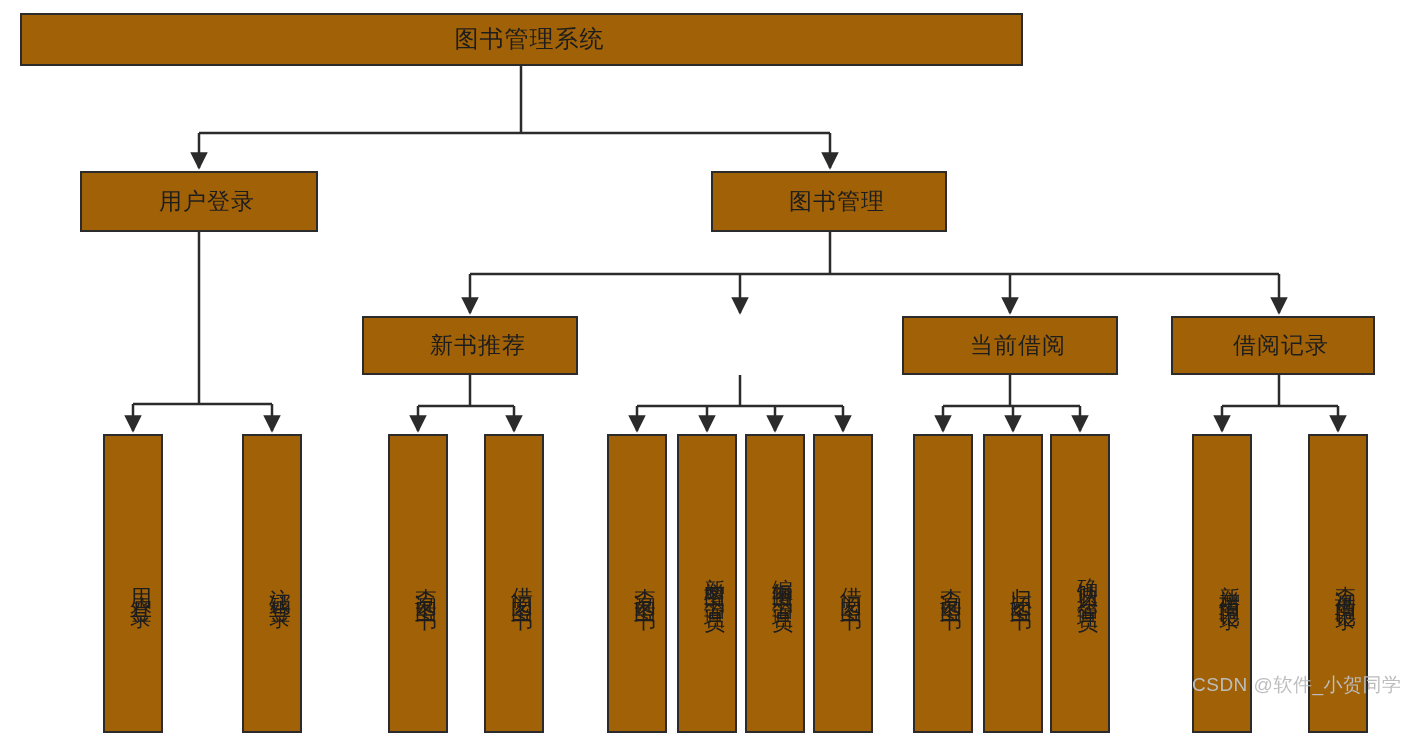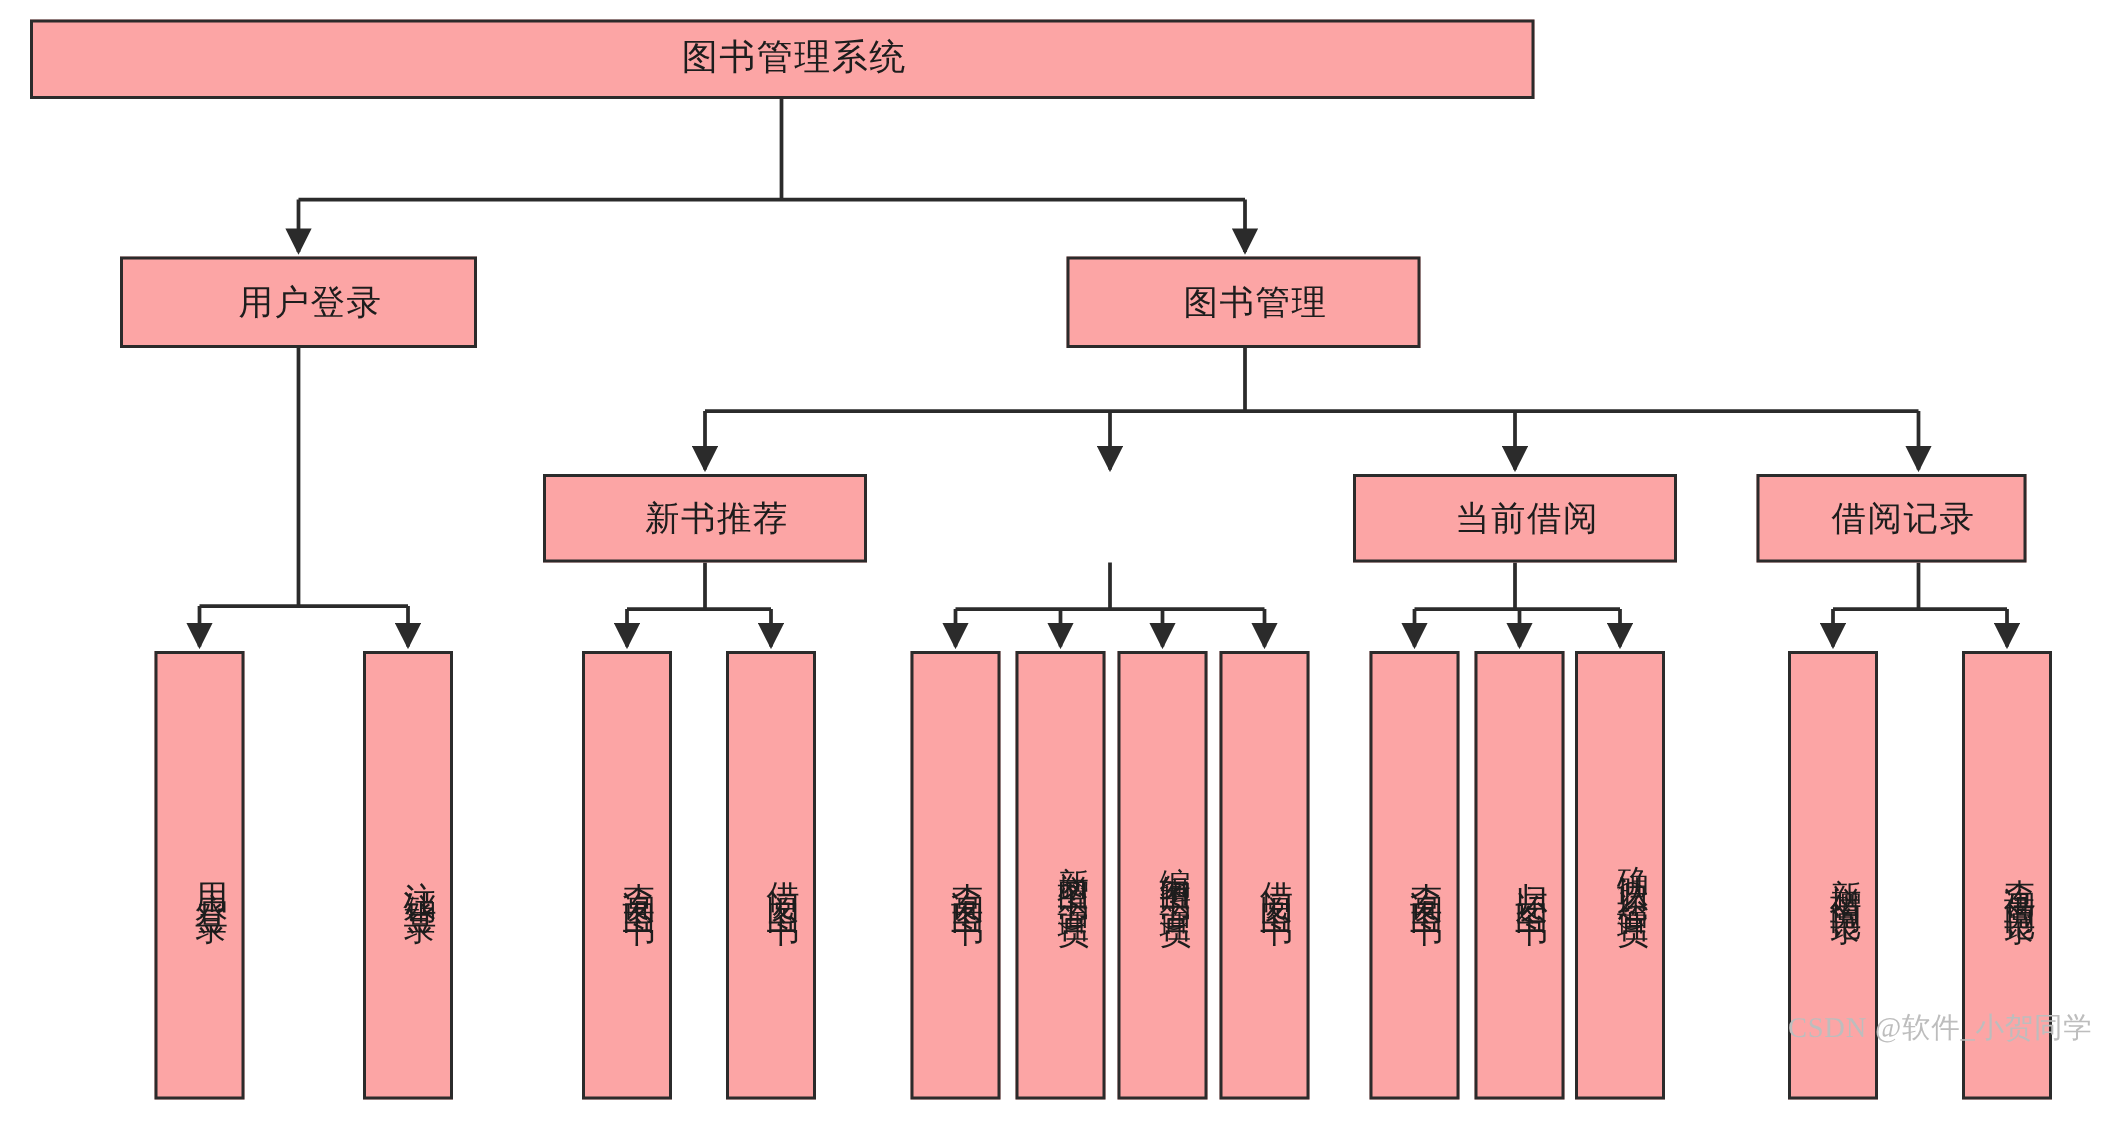--- a/index.html
+++ b/index.html
@@ -23,21 +23,21 @@
     left: 0;
     top: 0;
     width: 1405px;
     height: 747px;
     pointer-events: none;
   }
   .node {
     position: absolute;
     box-sizing: border-box;
     border: 2px solid #2b2b2b;
-    background: #fca5a5;
+    background: #a16207;
     display: flex;
     align-items: center;
     justify-content: center;
     color: #1d1d1d;
     z-index: 2;
     padding-left: 16px;
   }
   .node.horiz {
     font-size: 23px;
     letter-spacing: 1px;
@@ -126,35 +126,35 @@
     </g>
   </svg>
 
   <div class="node horiz root" style="left:20px; top:13px; width:1003px; height:53px;">图书管理系统</div>
 
   <div class="node horiz" style="left:80px; top:171px; width:238px; height:61px;">用户登录</div>
   <div class="node horiz" style="left:711px; top:171px; width:236px; height:61px;">图书管理</div>
 
   <div class="node horiz" style="left:362px; top:316px; width:216px; height:59px;font-family:Liberation Serif, serif;">新书推荐</div>
   <div class="node horiz" style="left:902px; top:316px; width:216px; height:59px;">当前借阅</div>
-  <div class="node horiz" style="left:1171px; top:316px; width:180px; height:59px;">借阅记录</div>
+  <div class="node horiz" style="left:1171px; top:316px; width:204px; height:59px;">借阅记录</div>
 
   <div class="node vert" style="left:103px; top:434px; width:60px; height:299px;">用户登录</div>
   <div class="node vert" style="left:242px; top:434px; width:60px; height:299px;">注销登录</div>
 
   <div class="node vert" style="left:388px; top:434px; width:60px; height:299px;">查询图书</div>
   <div class="node vert" style="left:484px; top:434px; width:60px; height:299px;">借阅图书</div>
 
   <div class="node vert" style="left:607px; top:434px; width:60px; height:299px;">查询图书</div>
   <div class="node vert tall" style="left:677px; top:434px; width:60px; height:299px;">新增图书（管理员）</div>
   <div class="node vert tall" style="left:745px; top:434px; width:60px; height:299px;">编辑图书（管理员）</div>
   <div class="node vert" style="left:813px; top:434px; width:60px; height:299px;">借阅图书</div>
 
   <div class="node vert" style="left:913px; top:434px; width:60px; height:299px;">查询图书</div>
   <div class="node vert" style="left:983px; top:434px; width:60px; height:299px;">归还图书</div>
   <div class="node vert tall" style="left:1050px; top:434px; width:60px; height:299px;">确认归还（管理员）</div>
 
   <div class="node vert tall" style="left:1192px; top:434px; width:60px; height:299px;">新增借阅记录</div>
   <div class="node vert tall" style="left:1308px; top:434px; width:60px; height:299px;">查询借阅记录</div>
 
-  <div class="watermark" style="left:1192px; top:672px;font-family:Liberation Serif, serif;">CSDN @软件_小贺同学</div>
+  <div class="watermark" style="left:1192px; top:672px;">CSDN @软件_小贺同学</div>
 
 </div>
 
 </body></html>

